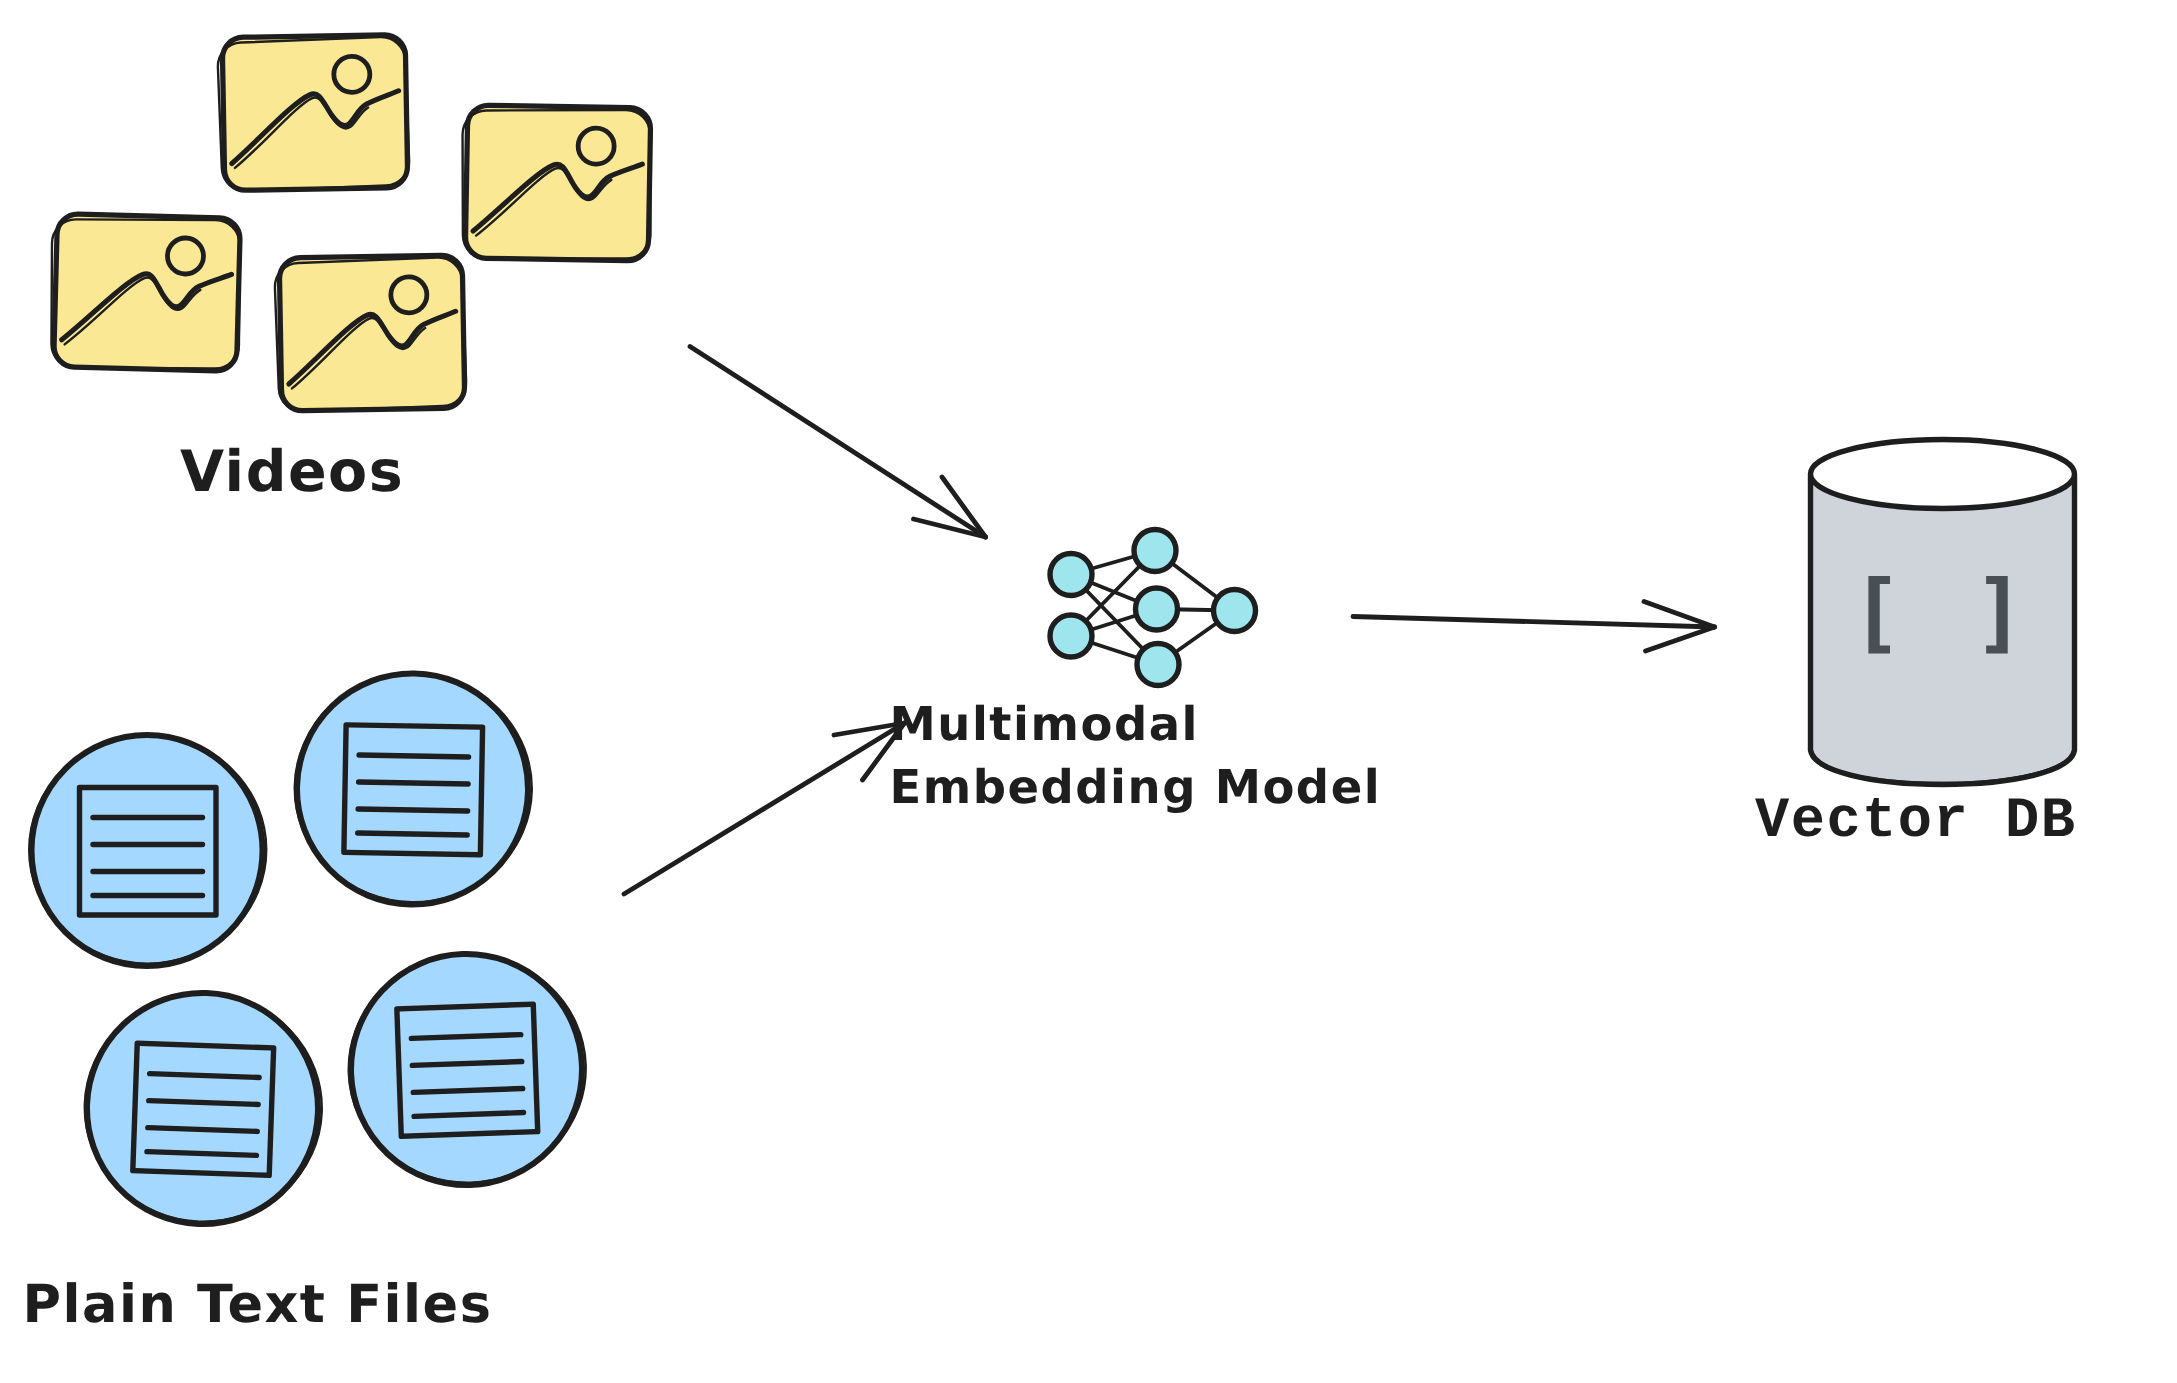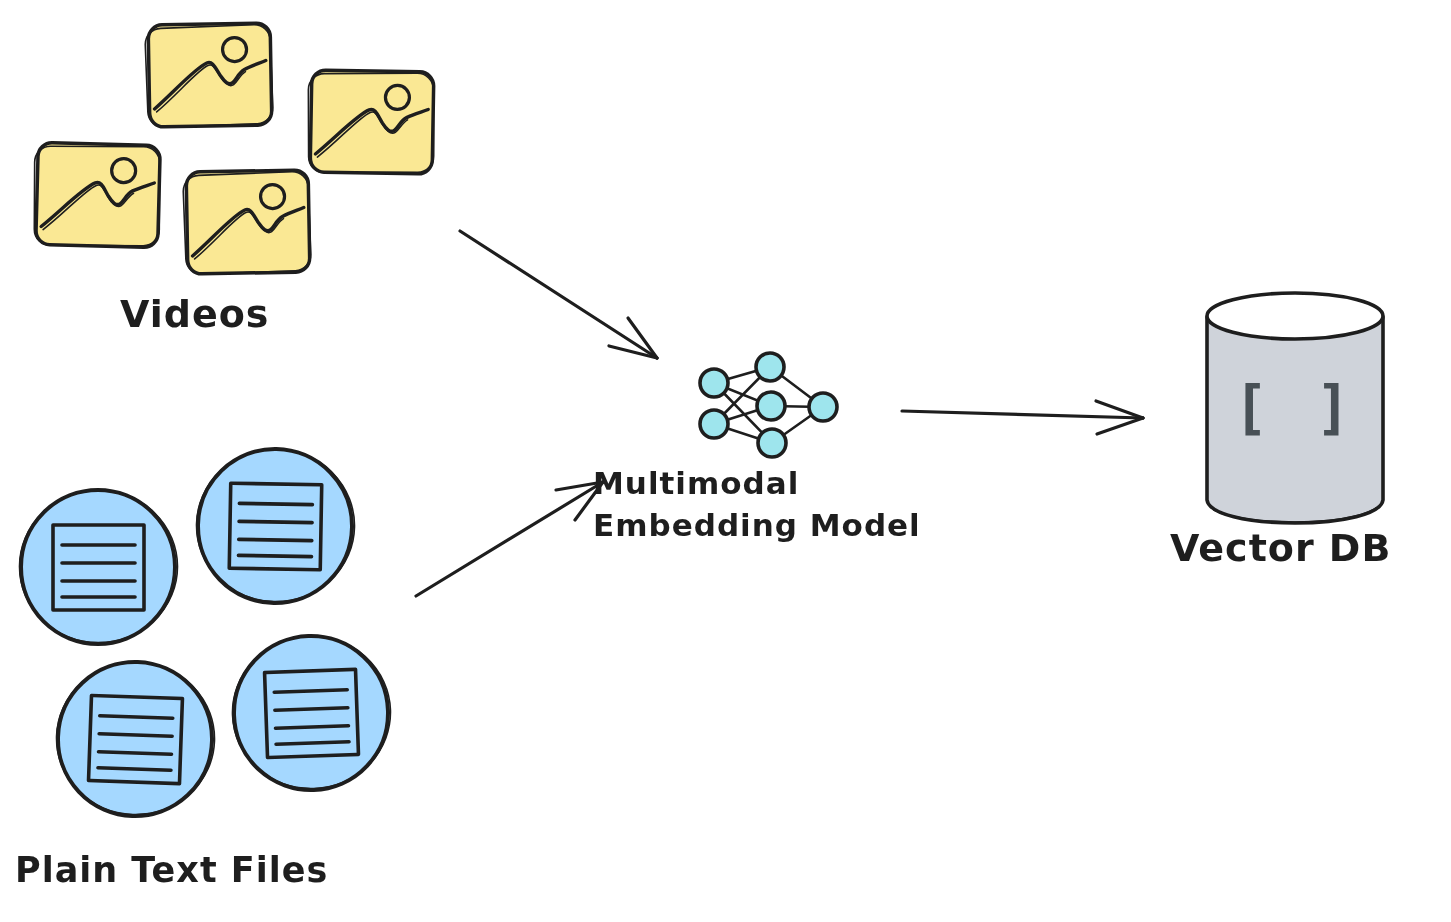--- a/index.html
+++ b/index.html
@@ -17,21 +17,21 @@
     font-weight:700;
     text-align:left;
     letter-spacing:1px;
     color:#1e1e1e;
     white-space:nowrap;
   }
   .videos-label{left:120px;top:292px;width:240px;font-size:38px;}
   .ptf-label{left:15px;top:850px;width:360px;font-size:35px;}
   .model-label{left:593px;top:462px;width:355px;font-size:31px;line-height:42px;}
   .model-label div{white-space:nowrap;}
-  .db-label{left:1170px;top:526px;width:250px;font-size:38px;}
+  .db-label{left:1170px;top:526px;width:250px;font-size:38px;font-family:Liberation Mono, monospace;}
   .db-symbol{
     left:1207px;top:374px;width:176px;
     font-family:"DejaVu Sans Mono", monospace;
     font-size:58px;font-weight:700;
     color:#485056;
     text-align:center;
     letter-spacing:6px;
   }
 </style>
 </head>

